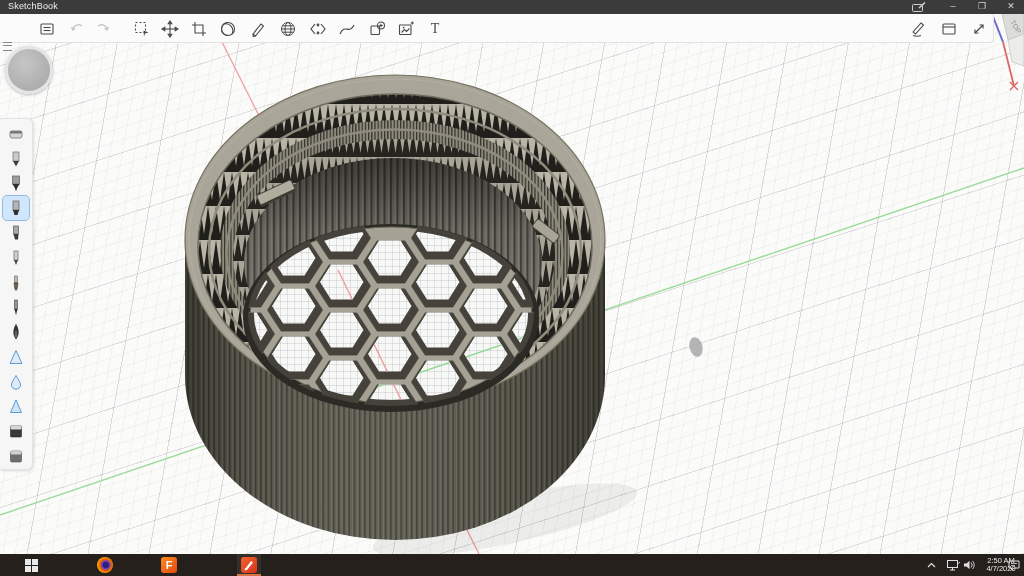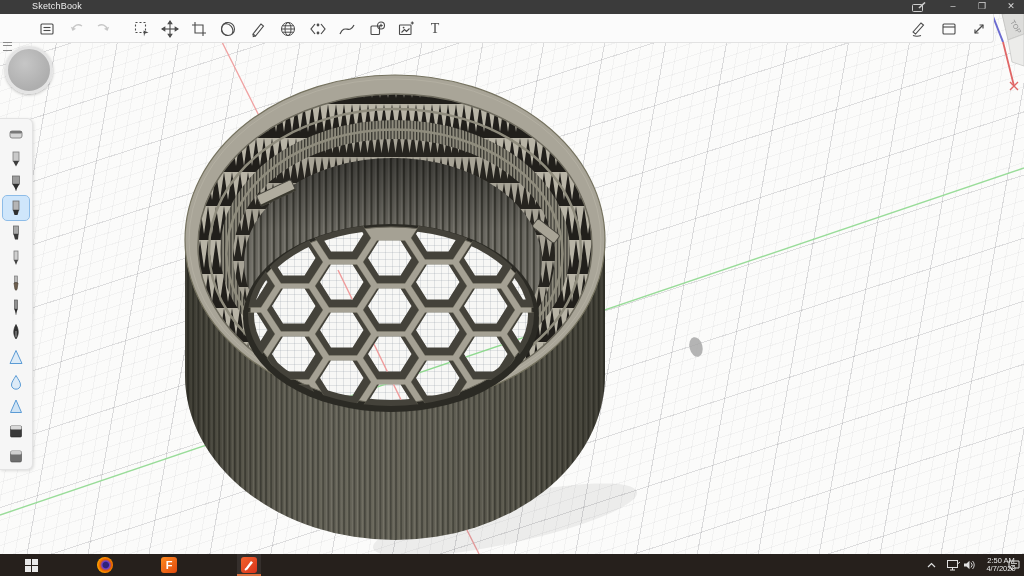--- a/index.html
+++ b/index.html
@@ -1,21 +1,21 @@
 <!DOCTYPE html>
 <html><head>
 <meta charset="utf-8">
 <style>
   html,body{margin:0;padding:0;background:#222;}
   #screen{position:relative;width:1024px;height:576px;overflow:hidden;
     font-family:"Liberation Sans",sans-serif;background:#fbfbfa;}
 
   
   .titlebar{position:absolute;left:0;top:0;width:1024px;height:14px;background:#3b3b3b;z-index:30;}
-  .titlebar .title{position:absolute;left:32px;top:1px;font-size:9px;color:#efefef;letter-spacing:.2px;}
+  .titlebar .title{position:absolute;left:8px;top:1px;font-size:9px;color:#efefef;letter-spacing:.2px;}
   .winctl{position:absolute;top:0;height:14px;width:30px;text-align:center;color:#d8d8d8;
     font-size:9px;line-height:13px;cursor:default;}
   .peninput{position:absolute;top:2px;left:912px;width:14px;height:10px;}
 
   
   .toolbar{position:absolute;left:0;top:14px;width:993px;height:28px;background:#fbfbfb;
     border-bottom:1px solid #e2e2e2;border-right:1px solid #e2e2e2;border-radius:0 0 4px 0;z-index:25;}
   .tb-icon{position:absolute;top:5px;width:24px;height:19px;display:flex;align-items:center;
     justify-content:center;}
   .tb-icon svg{display:block;}

